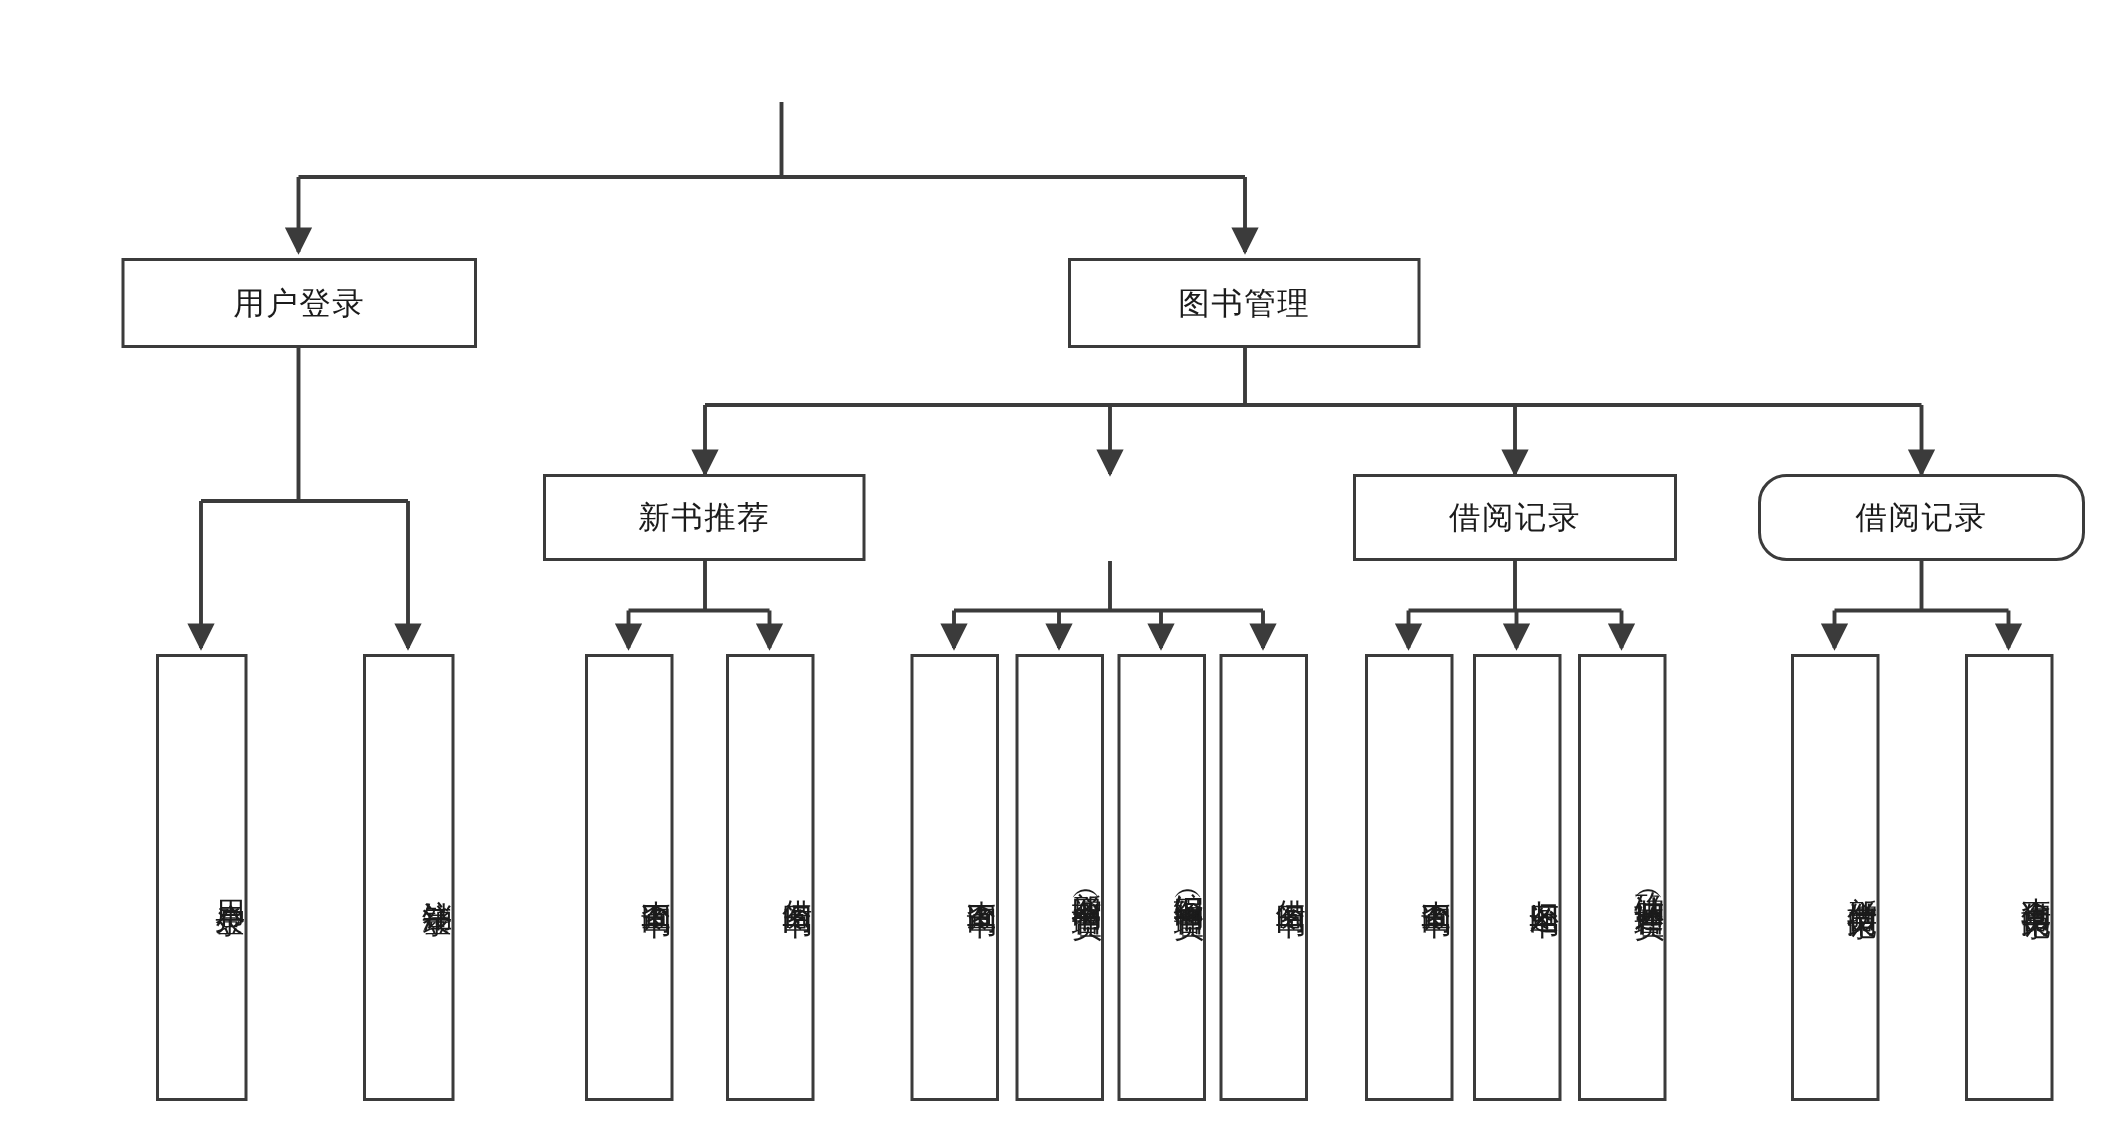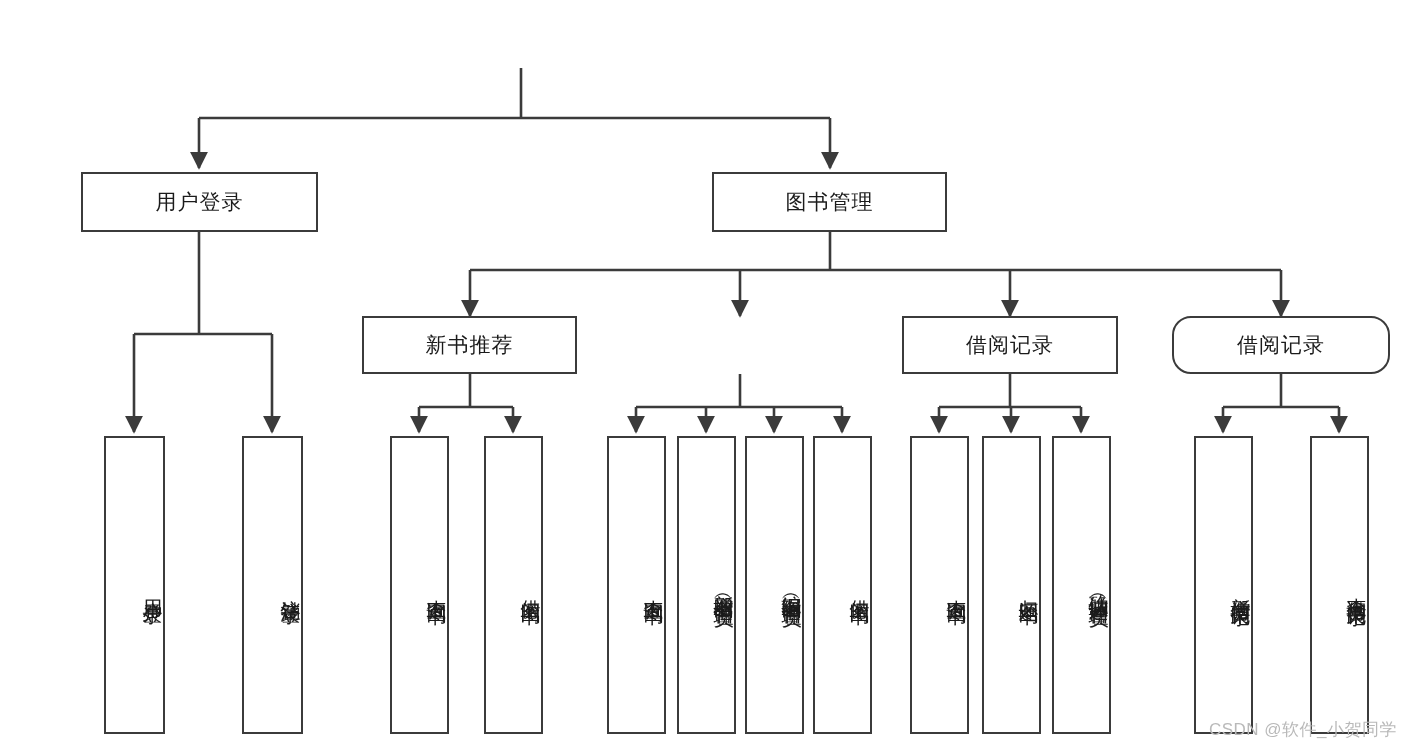--- a/index.html
+++ b/index.html
@@ -168,15 +168,14 @@
     <span>确认归还（管理员）</span>
   </div>
 
   <div class="node v" style="left:1194px; top:436px; width:59px; height:298px;">
     <span>新增借阅记录</span>
   </div>
   <div class="node v" style="left:1310px; top:436px; width:59px; height:298px;">
     <span>查询借阅记录</span>
   </div>
 
-  <div class="watermark">CSDN @软件_小贺同学</div>
 
 </div>
 
 </body></html>

